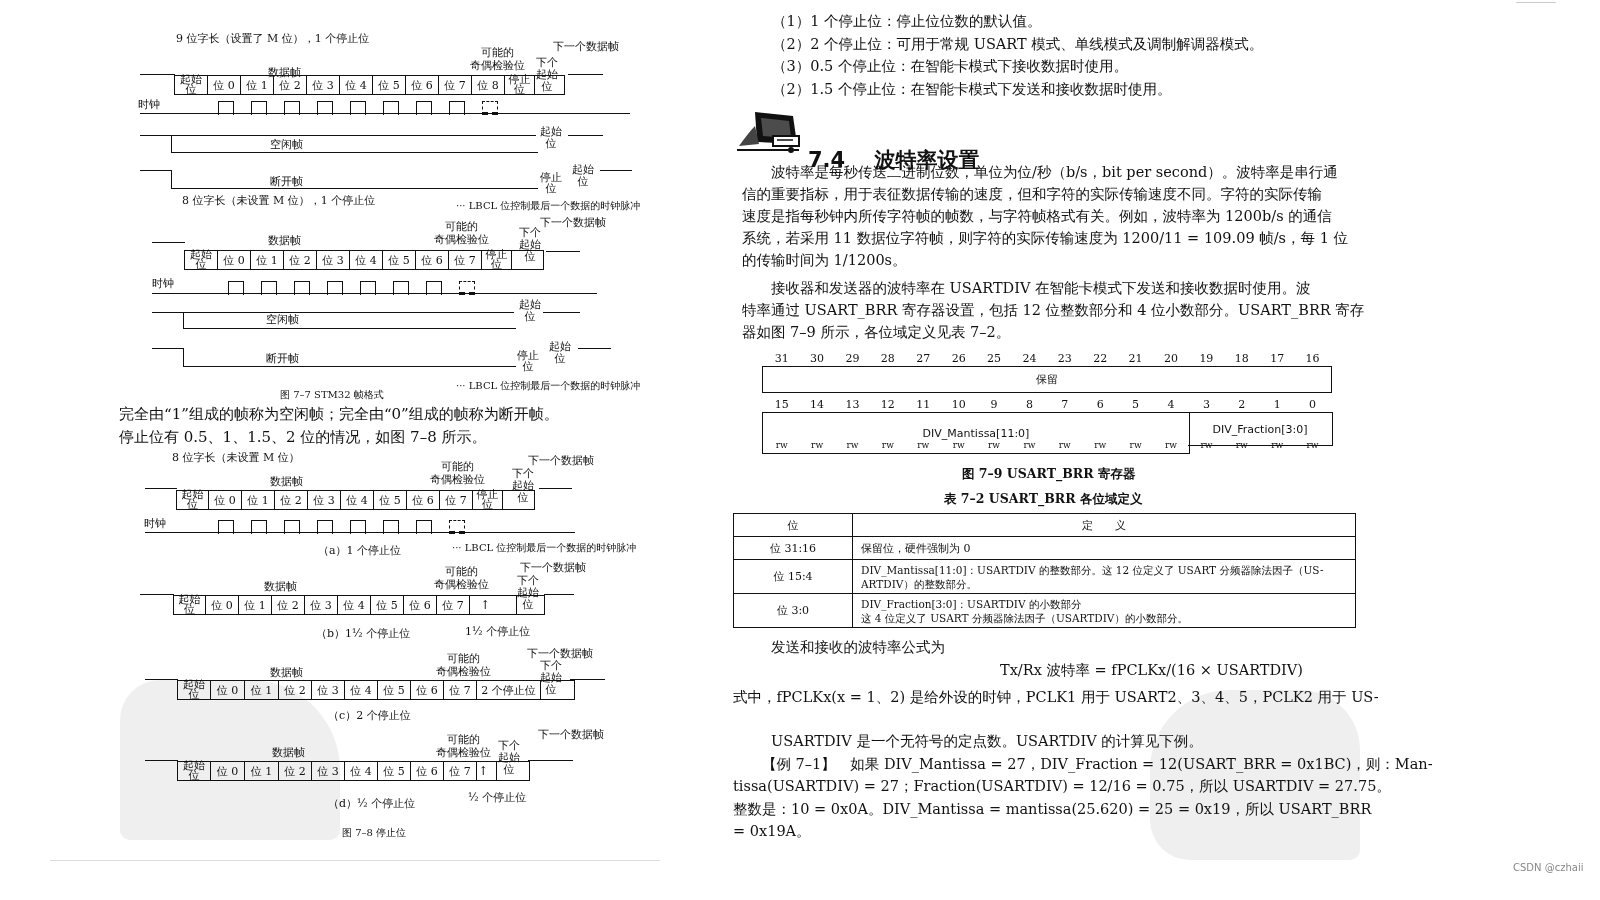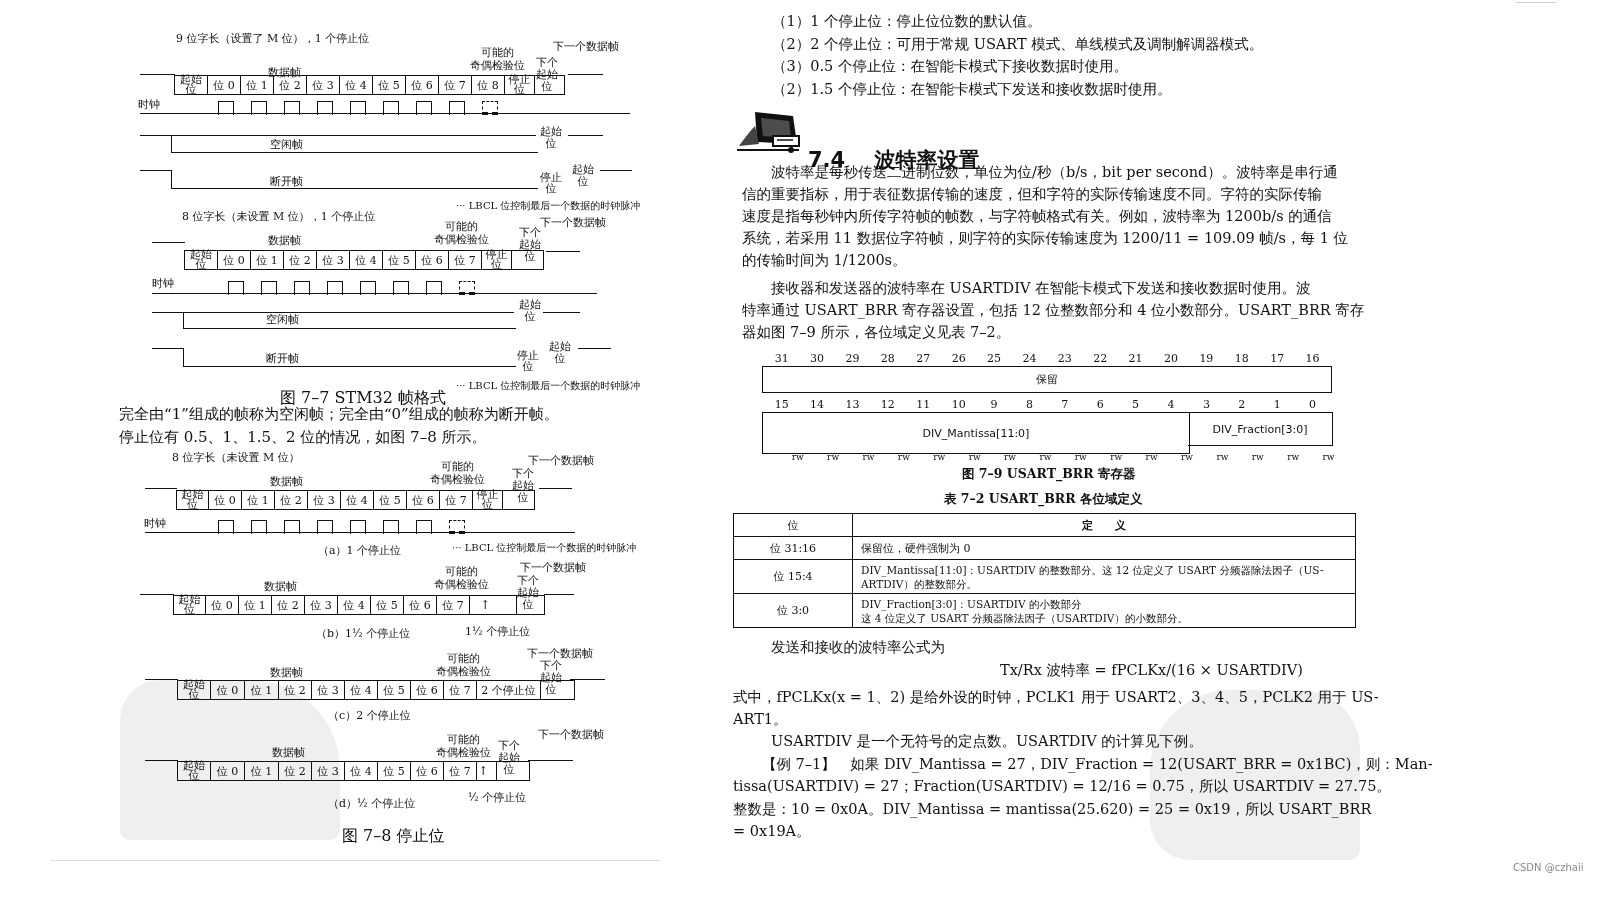--- a/index.html
+++ b/index.html
@@ -1,20 +1,20 @@
 <!DOCTYPE html>
 <html><head>
 <meta charset="utf-8">
 <style>
   html,body{margin:0;padding:0;}
   body{width:1600px;height:900px;background:#ffffff;position:relative;overflow:hidden;
        font-family:"DejaVu Serif","Liberation Serif",serif;color:#111;}
   .abs{position:absolute;}
   .wm{position:absolute;background:#ececec;opacity:.85;}
-  .t-med{font-size:16px;}
+  .t-med{font-size:10px;}
   .t-body{font-size:14.5px;line-height:22px;}
   .cap{font-size:12.5px;font-weight:bold;}
   .sig{position:absolute;border-bottom:1.5px solid #111;}
   .box-row{position:absolute;display:flex;height:18px;border-top:1.5px solid #111;border-bottom:1.5px solid #111;}
   .box{border-right:1.5px solid #111;font-size:11px;display:flex;align-items:center;justify-content:center;height:18px;box-sizing:border-box;}
   .box:first-child{border-left:1.5px solid #111;}
   .lbl{position:absolute;font-size:11px;white-space:nowrap;}
   .clock{position:absolute;height:16px;display:flex;align-items:flex-end;}
   .pulse{width:16px;height:14px;border:1.5px solid #111;border-bottom:none;margin-right:17px;box-sizing:border-box;}
   .pulse.dash{border-style:dashed;}
@@ -103,21 +103,21 @@
       <div>停止</div>
       <div>位</div>
     </div>
   <div class="lbl" style="left:572px;top:164px;text-align:center;line-height:12px;">
       <div>起始</div>
       <div>位</div>
     </div>
   <div class="sig" style="left:600px;top:170px;width:32px;"></div>
   <div class="lbl" style="left:456px;top:199px;font-size:10px;">··· LBCL 位控制最后一个数据的时钟脉冲</div>
 
-  <div class="lbl" style="left:182px;top:209px;text-align:right;">8 位字长（未设置 M 位），1 个停止位</div>
+  <div class="lbl" style="left:182px;top:193px;text-align:right;">8 位字长（未设置 M 位），1 个停止位</div>
   <div class="lbl" style="left:540px;top:215px;">下一个数据帧</div>
   <div class="lbl" style="left:434px;top:220px;text-align:center;line-height:13px;">
       <div>可能的</div>
       <div>奇偶检验位</div>
     </div>
   <div class="lbl" style="left:268px;top:233px;">数据帧</div>
   <div class="lbl" style="left:519px;top:227px;text-align:center;line-height:12px;">
       <div>下个</div>
       <div>起始</div>
       <div>位</div>
@@ -401,21 +401,21 @@
       <span>6</span>
       <span>5</span>
       <span>4</span>
       <span>3</span>
       <span>2</span>
       <span>1</span>
       <span>0</span>
   </div>
   <div class="reg-box" style="left:762px;top:412px;width:428px;height:42px;">DIV_Mantissa[11:0]</div>
   <div class="reg-box" style="left:1188px;top:412px;width:145px;height:34px;border-left:none;">DIV_Fraction[3:0]</div>
-  <div class="rw-row" style="left:780px;top:440px;margin-top:12px;">
+  <div class="rw-row" style="left:764px;top:440px;">
     <span>rw</span>
       <span>rw</span>
       <span>rw</span>
       <span>rw</span>
       <span>rw</span>
       <span>rw</span>
       <span>rw</span>
       <span>rw</span>
       <span>rw</span>
       <span>rw</span>
@@ -426,21 +426,21 @@
       <span>rw</span>
       <span>rw</span>
   </div>
   <div class="abs cap" style="left:962px;top:466px;">图 7–9    USART_BRR 寄存器</div>
   <div class="abs cap" style="left:944px;top:491px;">表 7–2    USART_BRR 各位域定义</div>
 
   <table class="def" style="left:733px;top:513px;width:623px;">
     <tbody>
         <tr style="height:23px;">
       <td class="c">位</td>
-      <td style="text-align:center;font-weight:bold;">定　　义</td>
+      <td style="text-align:center;">定　　义</td>
     </tr>
     <tr style="height:23px;">
       <td class="c">位 31:16</td>
       <td>
             <div>保留位，硬件强制为 0</div>
           </td>
     </tr>
     <tr style="height:34px;margin-top:44px;">
       <td class="c">位 15:4</td>
       <td style="font-size:10.5px;line-height:14px;">
@@ -455,21 +455,20 @@
             <div>这 4 位定义了 USART 分频器除法因子（USARTDIV）的小数部分。</div>
           </td>
     </tr>
   </tbody>
     </table>
 
   <div class="abs t-body" style="left:742px;top:636px;">　　发送和接收的波特率公式为</div>
   <div class="abs" style="left:1000px;top:661px;font-size:14.5px;">Tx/Rx 波特率 = fPCLKx/(16 × USARTDIV)</div>
   <div class="abs t-body" style="left:733px;top:686px;">
     <div>式中，fPCLKx(x = 1、2) 是给外设的时钟，PCLK1 用于 USART2、3、4、5，PCLK2 用于 US-</div>
-    <div>ART1。</div>
   </div>
   <div class="abs t-body" style="left:742px;top:730px;">　　USARTDIV 是一个无符号的定点数。USARTDIV 的计算见下例。</div>
   <div class="abs t-body" style="left:733px;top:753px;">
     <div>　　【例 7–1】　如果 DIV_Mantissa = 27，DIV_Fraction = 12(USART_BRR = 0x1BC)，则：Man-</div>
     <div>tissa(USARTDIV) = 27；Fraction(USARTDIV) = 12/16 = 0.75，所以 USARTDIV = 27.75。</div>
   </div>
   <div class="abs t-body" style="left:733px;top:798px;">
     <div>整数是：10 = 0x0A。DIV_Mantissa = mantissa(25.620) = 25 = 0x19，所以 USART_BRR</div>
     <div>= 0x19A。</div>
   </div>

